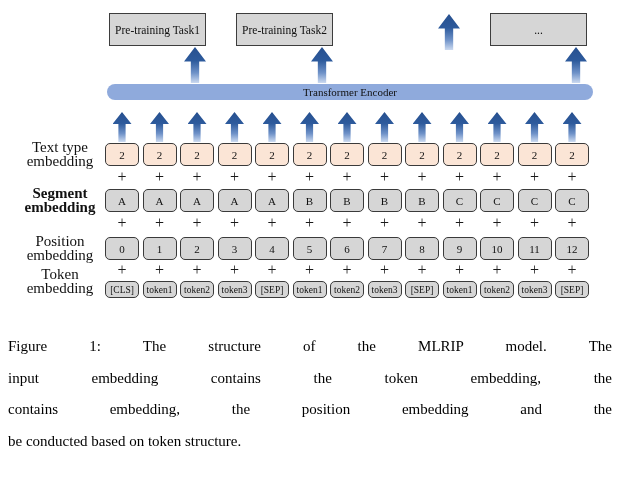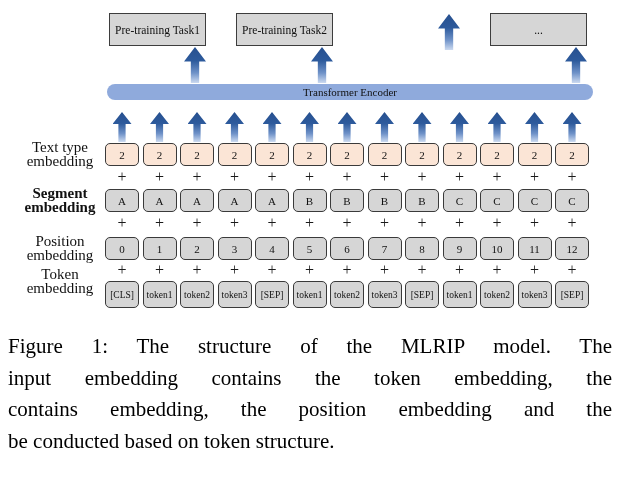--- a/index.html
+++ b/index.html
@@ -52,21 +52,21 @@
     border:1.4px solid #3a3a3a; border-radius:5px;
     display:flex; align-items:center; justify-content:center;
     font-size:11px; color:#111;
   }
   .cells--peach .cell { background:var(--text-type-fill,#fbe5d6); }
   .cells--gray  .cell { background:var(--cell-fill,#d6d6d6); }
   #cells-texttype { top:143px; }
   #cells-segment  { top:189px; }
   #cells-position { top:237px; }
   #cells-token    { top:281px; }
-  #cells-token .cell { height:27px; font-size:9.5px; }
+  #cells-token .cell { height:17px; font-size:9.5px; }
 
   
   .plusrow {
     position:absolute; left:105px; width:484px;
     display:flex; justify-content:space-between;
   }
   .plus-slot { width:34px; text-align:center; font-size:16px; line-height:21px; color:#1a1a1a; }
   #plusrow-1 { top:166px; }
   #plusrow-2 { top:212px; }
   #plusrow-3 { top:259px; }
@@ -77,21 +77,21 @@
     font-size:15px; line-height:13.5px; color:#111;
   }
   #label-texttype { top:141px; }
   #label-segment  { top:187px;font-weight:bold; }
   #label-position { top:235px; }
   #label-token    { top:268px; }
 
   
   .caption {
     position:absolute; left:8px; top:331px; width:604px;
-    font-size:21px; line-height:31.5px; color:#000;
+    font-size:15px; line-height:31.5px; color:#000;
   }
   .caption-line { text-align:justify; text-align-last:justify; white-space:normal; }
   .caption-line:last-child { text-align-last:left; }
 </style>
 </head>
 <body>
 
 <div class="canvas">
 
   <div class="tasks">

